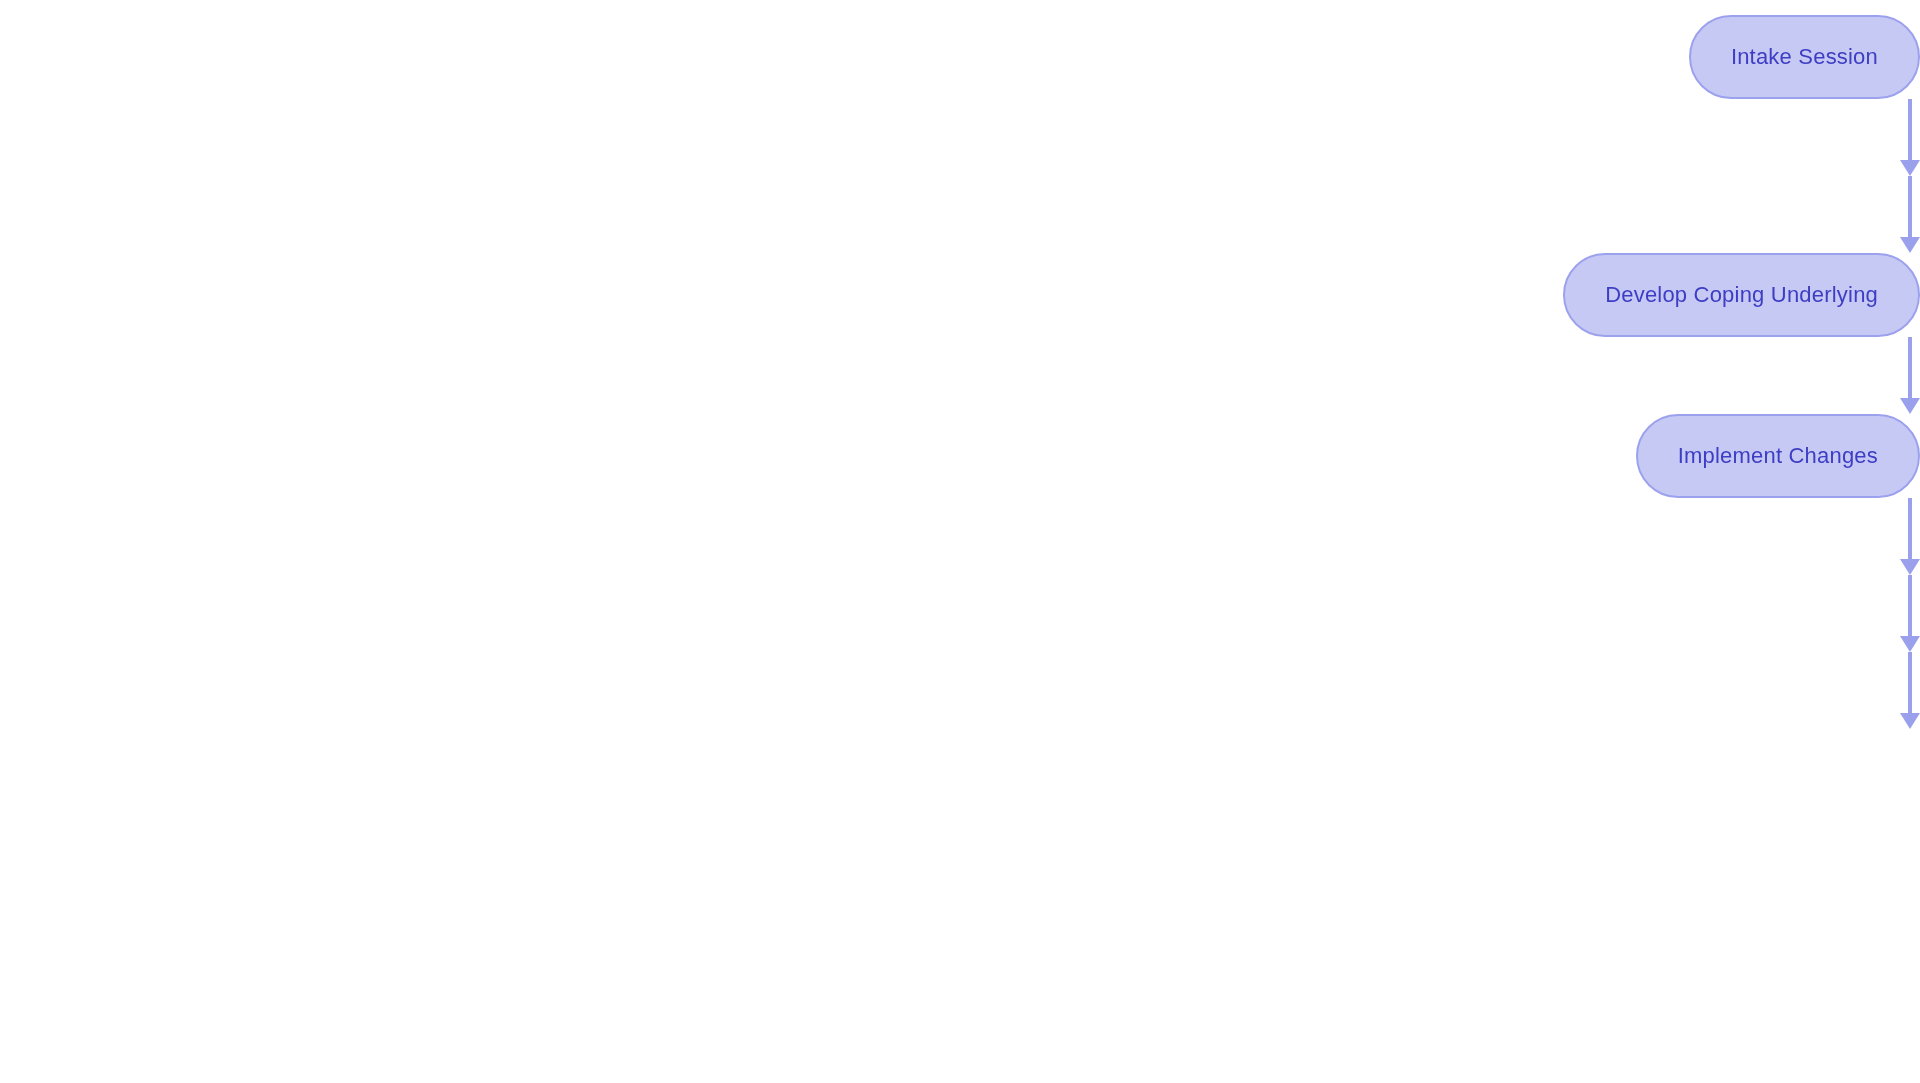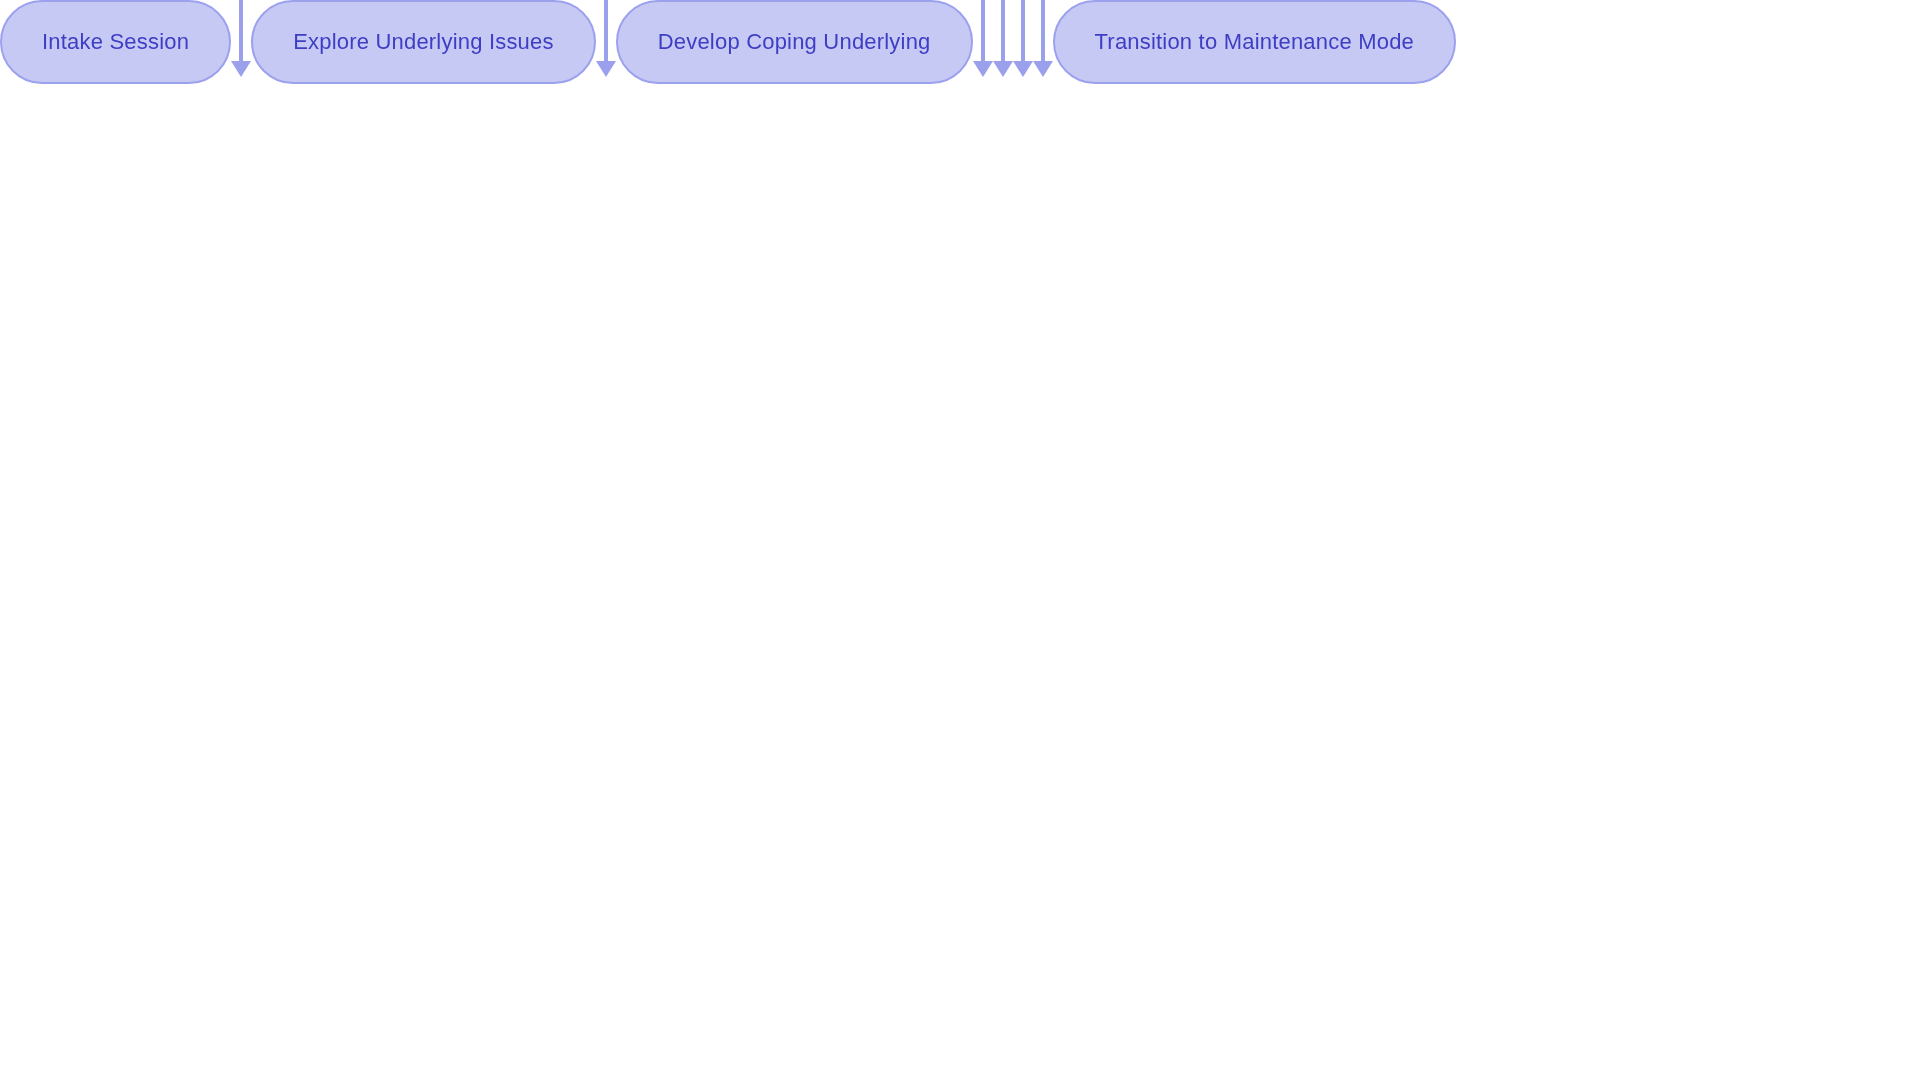--- a/index.html
+++ b/index.html
@@ -16,22 +16,24 @@
   }
   body {
     width: 1920px;
     height: 1083px;
     background: var(--bg);
     font-family: "Liberation Sans", sans-serif;
     overflow: hidden;
   }
   .flowchart {
     width: 100%;
+    padding-top: 15px;
     display: flex;
-    align-items: flex-start;
+    flex-direction: column;
+    align-items: flex-end;
   }
   .node {
     height: 84px;
     border-radius: 42px;
     background: var(--node-fill);
     border: 2px solid var(--node-border);
     color: var(--node-text);
     display: flex;
     align-items: center;
     justify-content: center;
@@ -65,42 +67,39 @@
 <body>
 
 <div class="flowchart" id="flowchart">
     <div class="node">
       <span>Intake Session</span>
     </div>
     <div class="arrow">
       <div class="arrow-line"></div>
       <div class="arrow-head"></div>
     </div>
+    <div class="arrow">
+      <div class="arrow-line"></div>
+      <div class="arrow-head"></div>
+    </div>
     <div class="node">
-      <span>Explore Underlying Issues</span>
+      <span>Develop Coping Underlying</span>
     </div>
     <div class="arrow">
       <div class="arrow-line"></div>
       <div class="arrow-head"></div>
     </div>
     <div class="node">
-      <span>Develop Coping Underlying</span>
+      <span>Implement Changes</span>
     </div>
     <div class="arrow">
       <div class="arrow-line"></div>
       <div class="arrow-head"></div>
     </div>
     <div class="arrow">
       <div class="arrow-line"></div>
       <div class="arrow-head"></div>
     </div>
     <div class="arrow">
       <div class="arrow-line"></div>
       <div class="arrow-head"></div>
     </div>
-    <div class="arrow">
-      <div class="arrow-line"></div>
-      <div class="arrow-head"></div>
-    </div>
-    <div class="node">
-      <span>Transition to Maintenance Mode</span>
-    </div>
   </div>
 
 </body></html>

